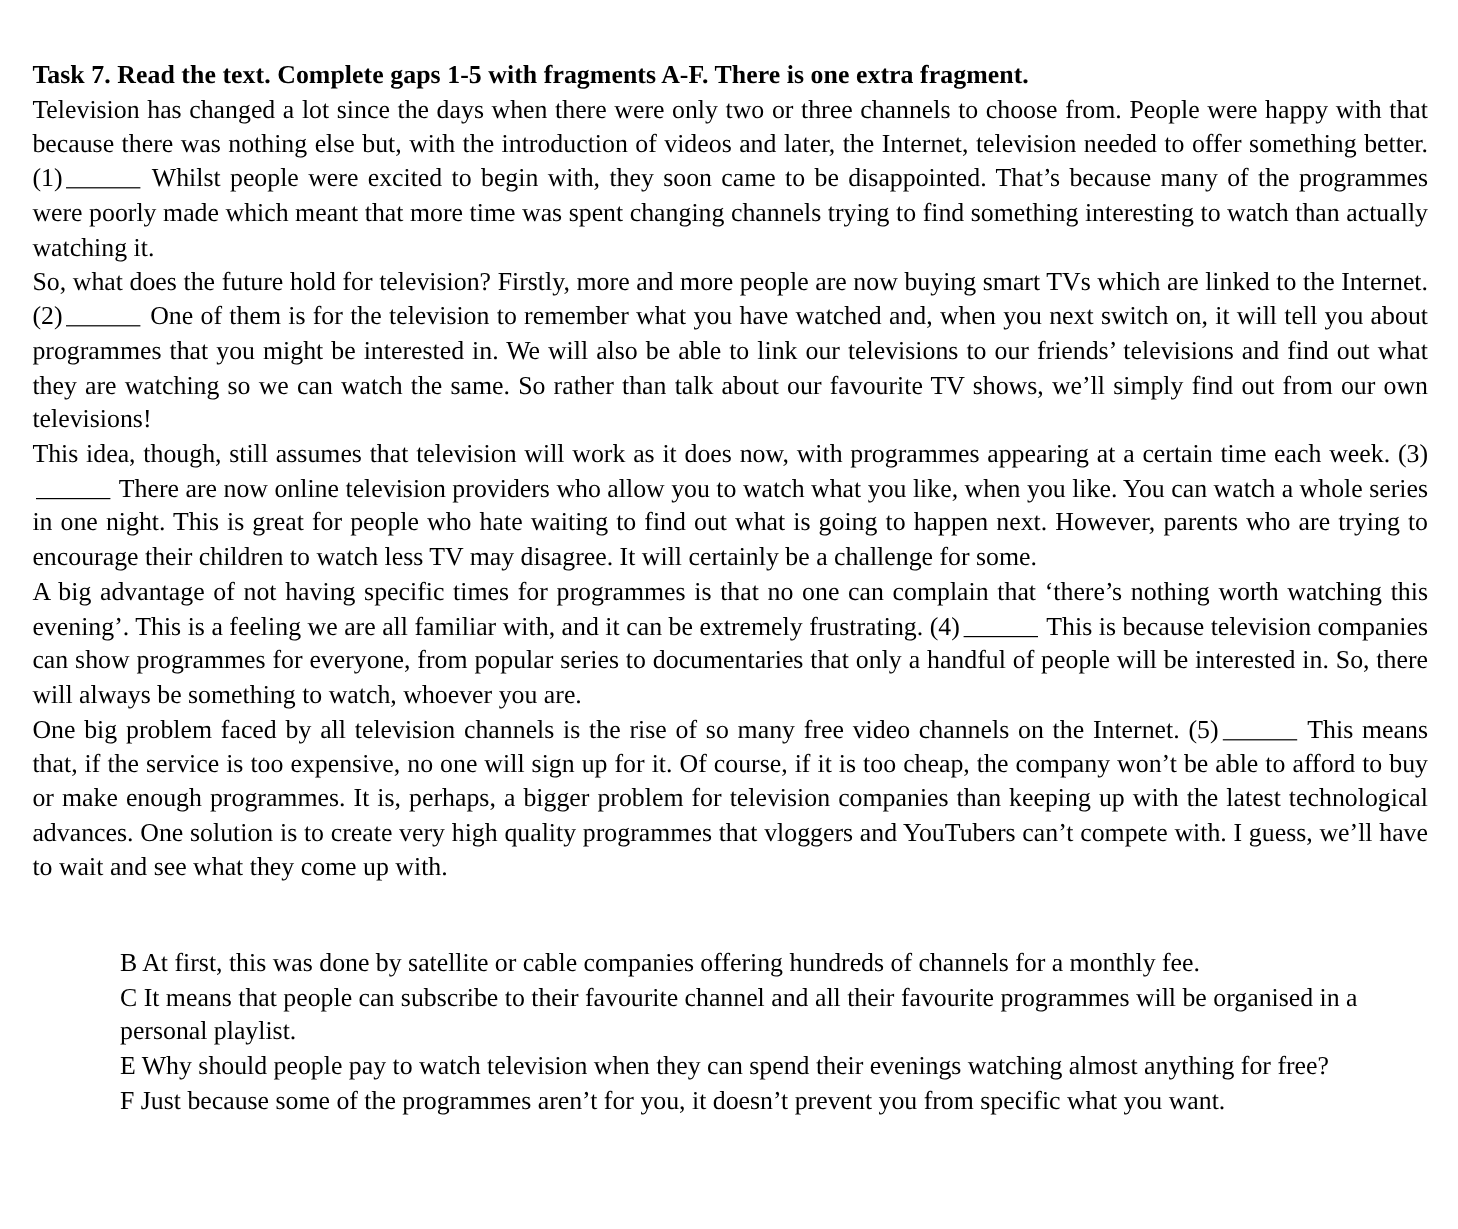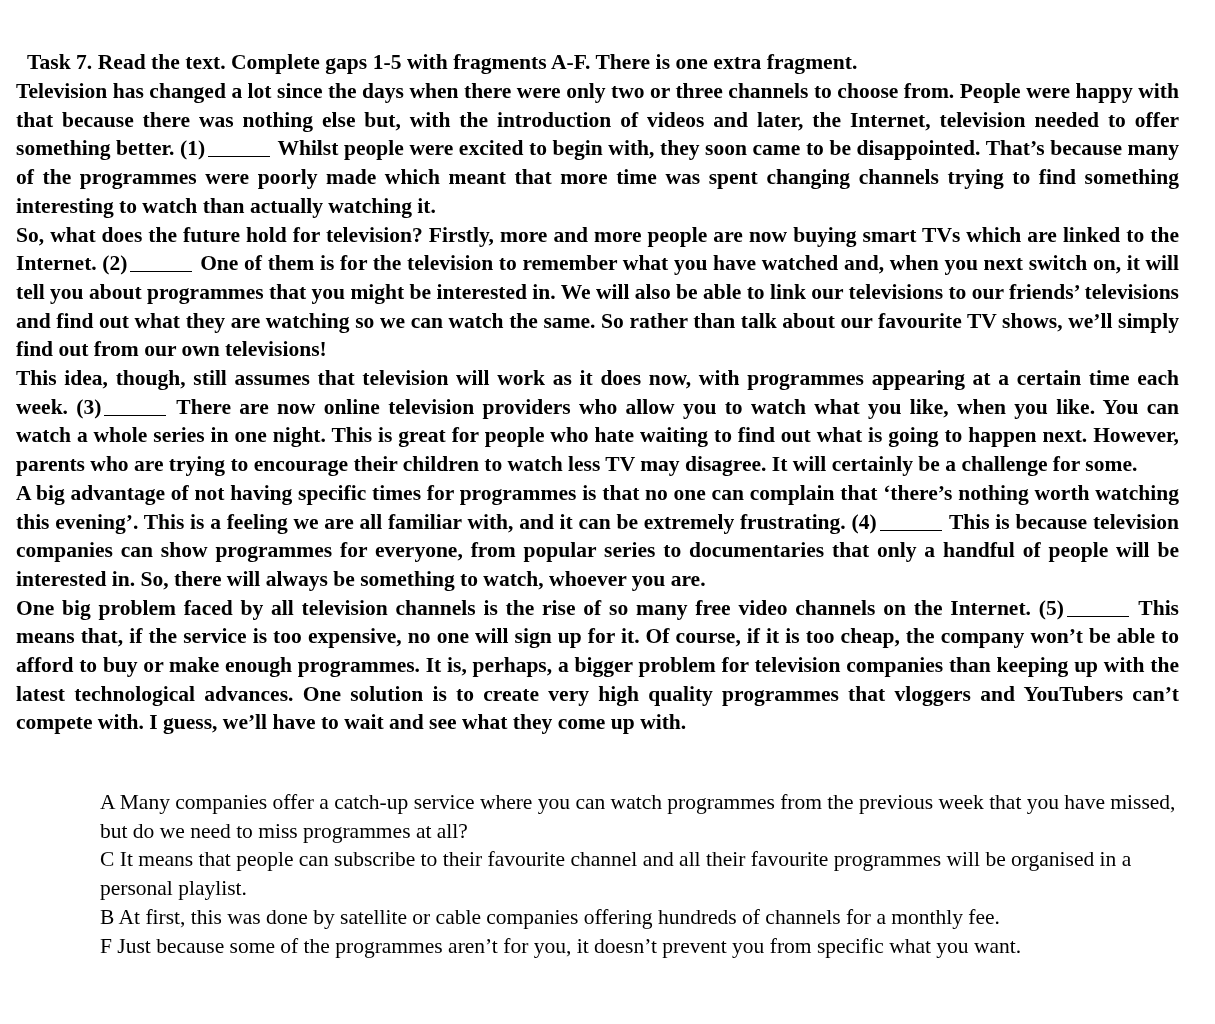--- a/index.html
+++ b/index.html
@@ -29,28 +29,27 @@
     left: 27px;
     right: 25px;
     font-size: 21.5px;
     line-height: 28.6px;
     font-weight: bold;
     letter-spacing: 0.05px;
   }
   .passage {
     position: absolute;
     top: 37px;
-    left: 16px;
+    left: 27px;
     width: 1163px;
     font-size: 21.5px;
     line-height: 28.7px;
     text-align: justify;
     text-justify: inter-word;
     letter-spacing: 0.01px;
-    font-weight: bold;
   }
   .passage p {
     margin: 0;
     padding: 0;
     text-align: justify;
   }
   
   .gap {
     display: inline-block;
     width: 62px;
@@ -92,19 +91,19 @@
 
     <p><span>This idea, though, still assumes that television will work as it does now, with programmes appearing at a certain time each week. (3)</span><span class="gap">_____</span> <span>There are now online television providers who allow you to watch what you like, when you like. You can watch a whole series in one night. This is great for people who hate waiting to find out what is going to happen next. However, parents who are trying to encourage their children to watch less TV may disagree. It will certainly be a challenge for some.</span></p>
 
     <p><span>A big advantage of not having specific times for programmes is that no one can complain that ‘there’s nothing worth watching this evening’. This is a feeling we are all familiar with, and it can be extremely frustrating. (4)</span><span class="gap">_____</span> <span>This is because television companies can show programmes for everyone, from popular series to documentaries that only a handful of people will be interested in. So, there will always be something to watch, whoever you are.</span></p>
 
     <p><span>One big problem faced by all television channels is the rise of so many free video channels on the Internet. (5)</span><span class="gap">_____</span> <span>This means that, if the service is too expensive, no one will sign up for it. Of course, if it is too cheap, the company won’t be able to afford to buy or make enough programmes. It is, perhaps, a bigger problem for television companies than keeping up with the latest technological advances. One solution is to create very high quality programmes that vloggers and YouTubers can’t compete with. I guess, we’ll have to wait and see what they come up with.</span></p>
 
   </div>
 
   <div class="fragments">
-    <p class="frag">A Many companies offer a catch-up service where you can watch programmes from the previous week that you have missed, but do we need to miss programmes at all?</p>
+    <p class="frag">B At first, this was done by satellite or cable companies offering hundreds of channels for a monthly fee.</p>
     <p class="frag">C It means that people can subscribe to their favourite channel and all their favourite programmes will be organised in a personal playlist.</p>
-    <p class="frag">B At first, this was done by satellite or cable companies offering hundreds of channels for a monthly fee.</p>
+    <p class="frag">E Why should people pay to watch television when they can spend their evenings watching almost anything for free?</p>
     <p class="frag">F Just because some of the programmes aren’t for you, it doesn’t prevent you from specific what you want.</p>
   </div>
 
 </div>
 
 </body></html>

